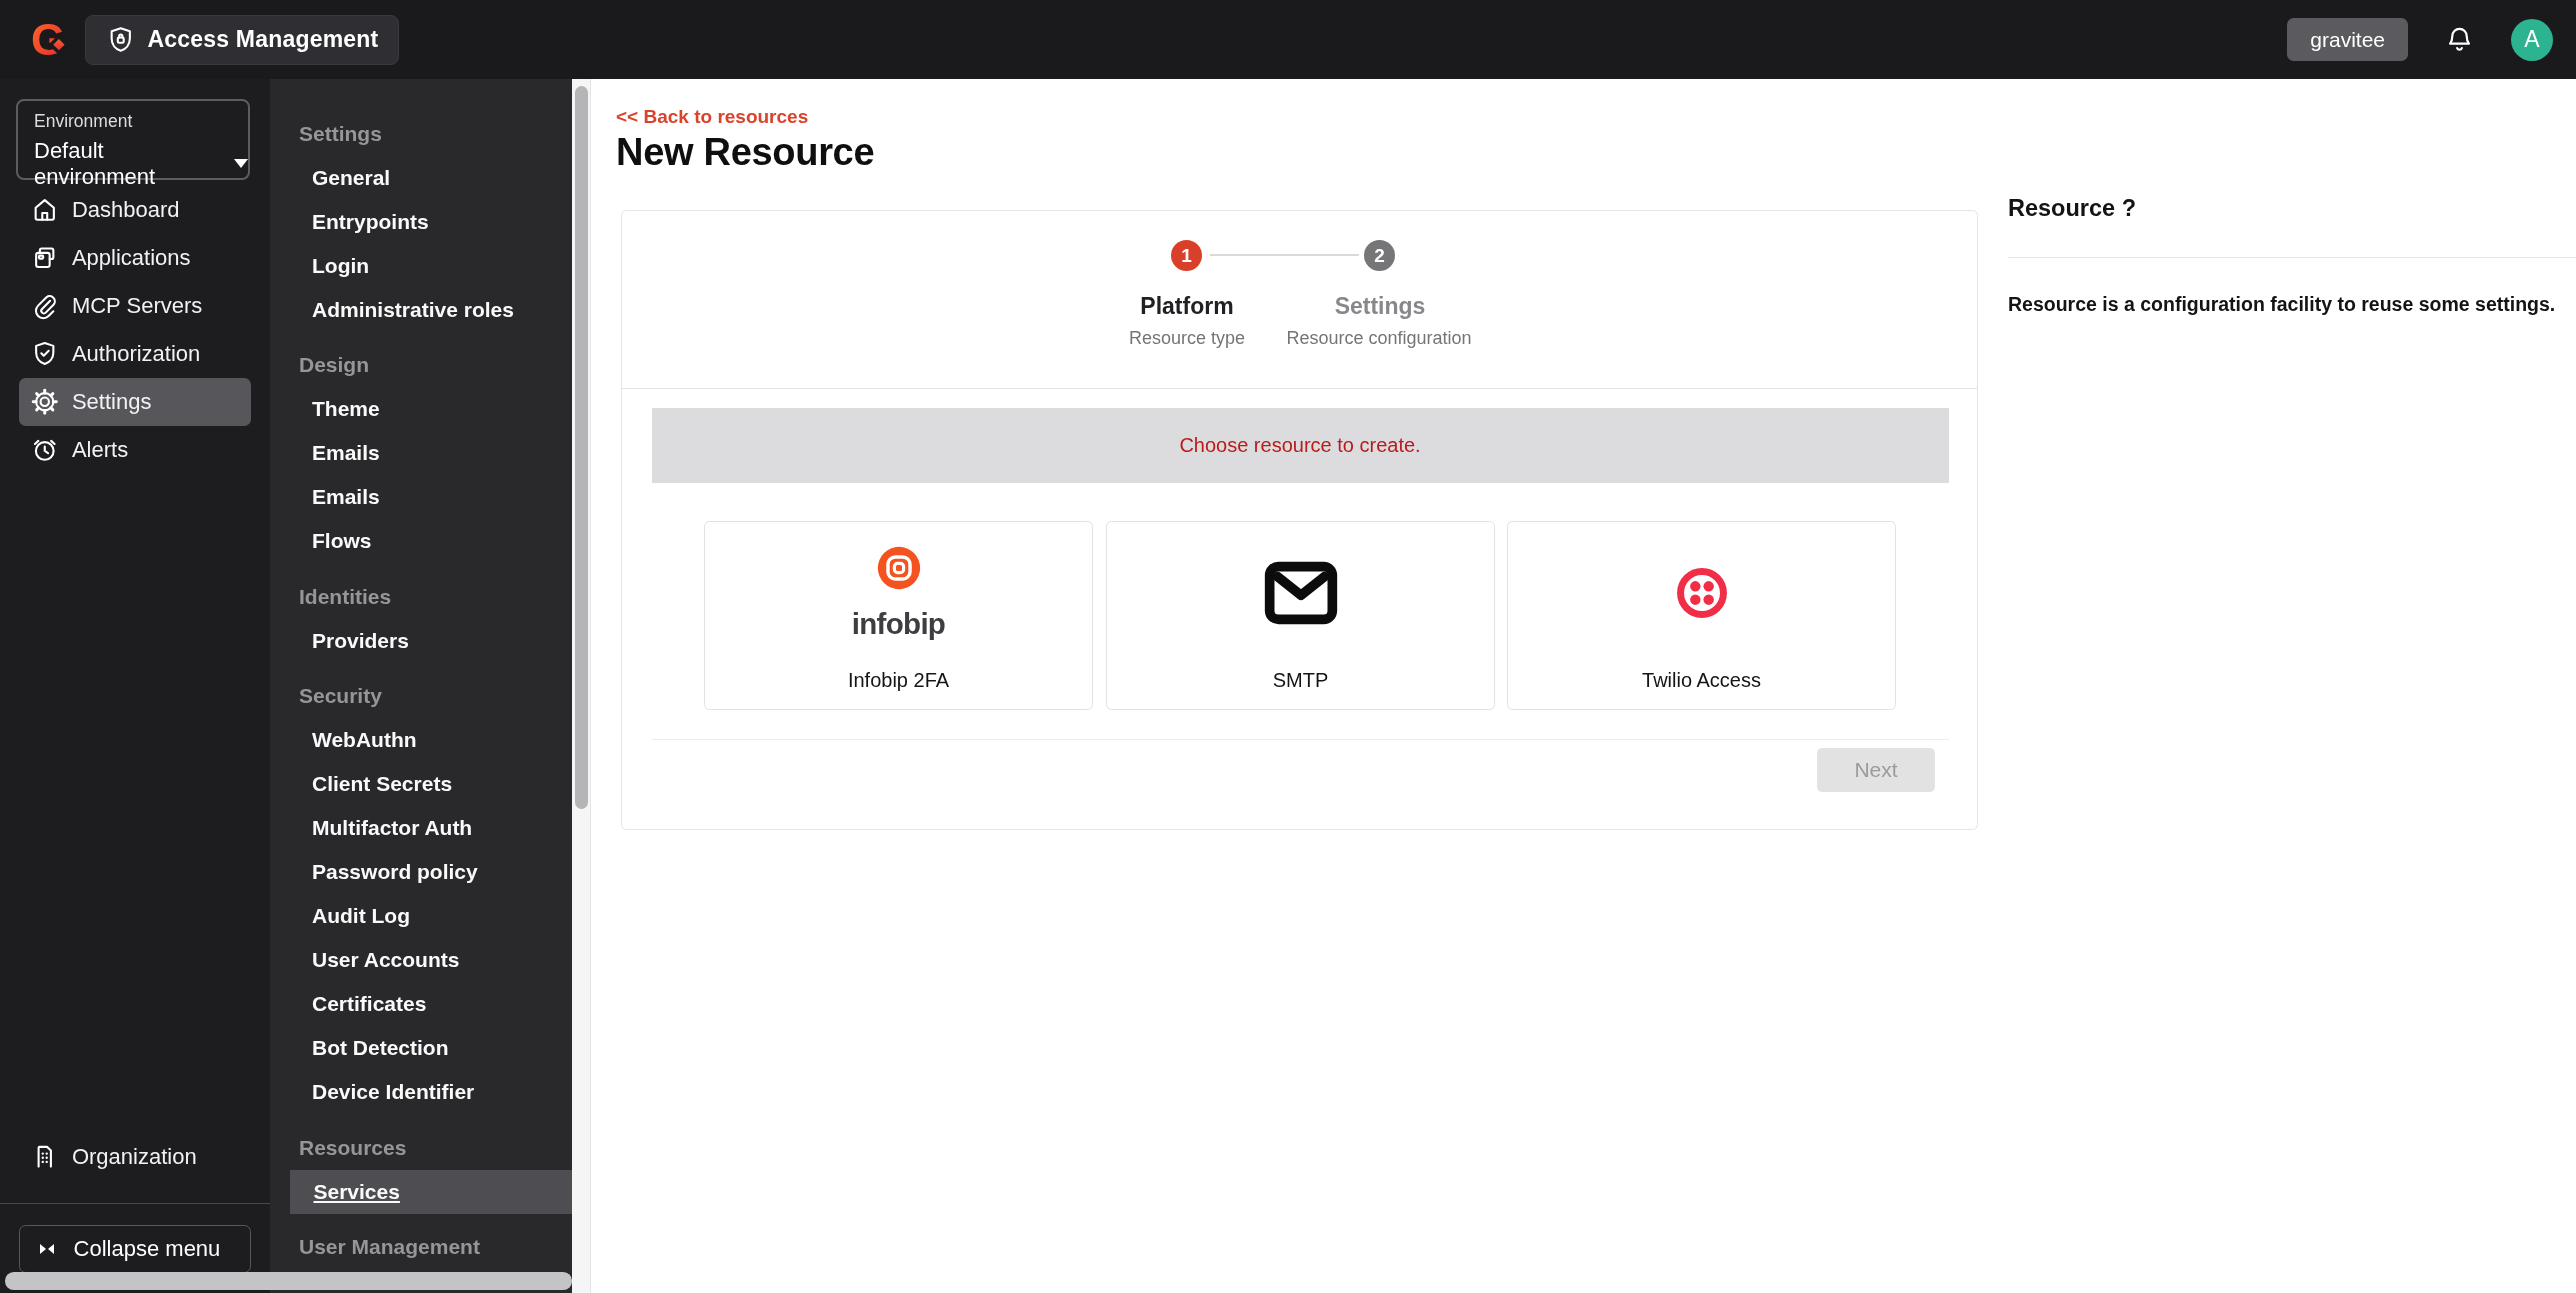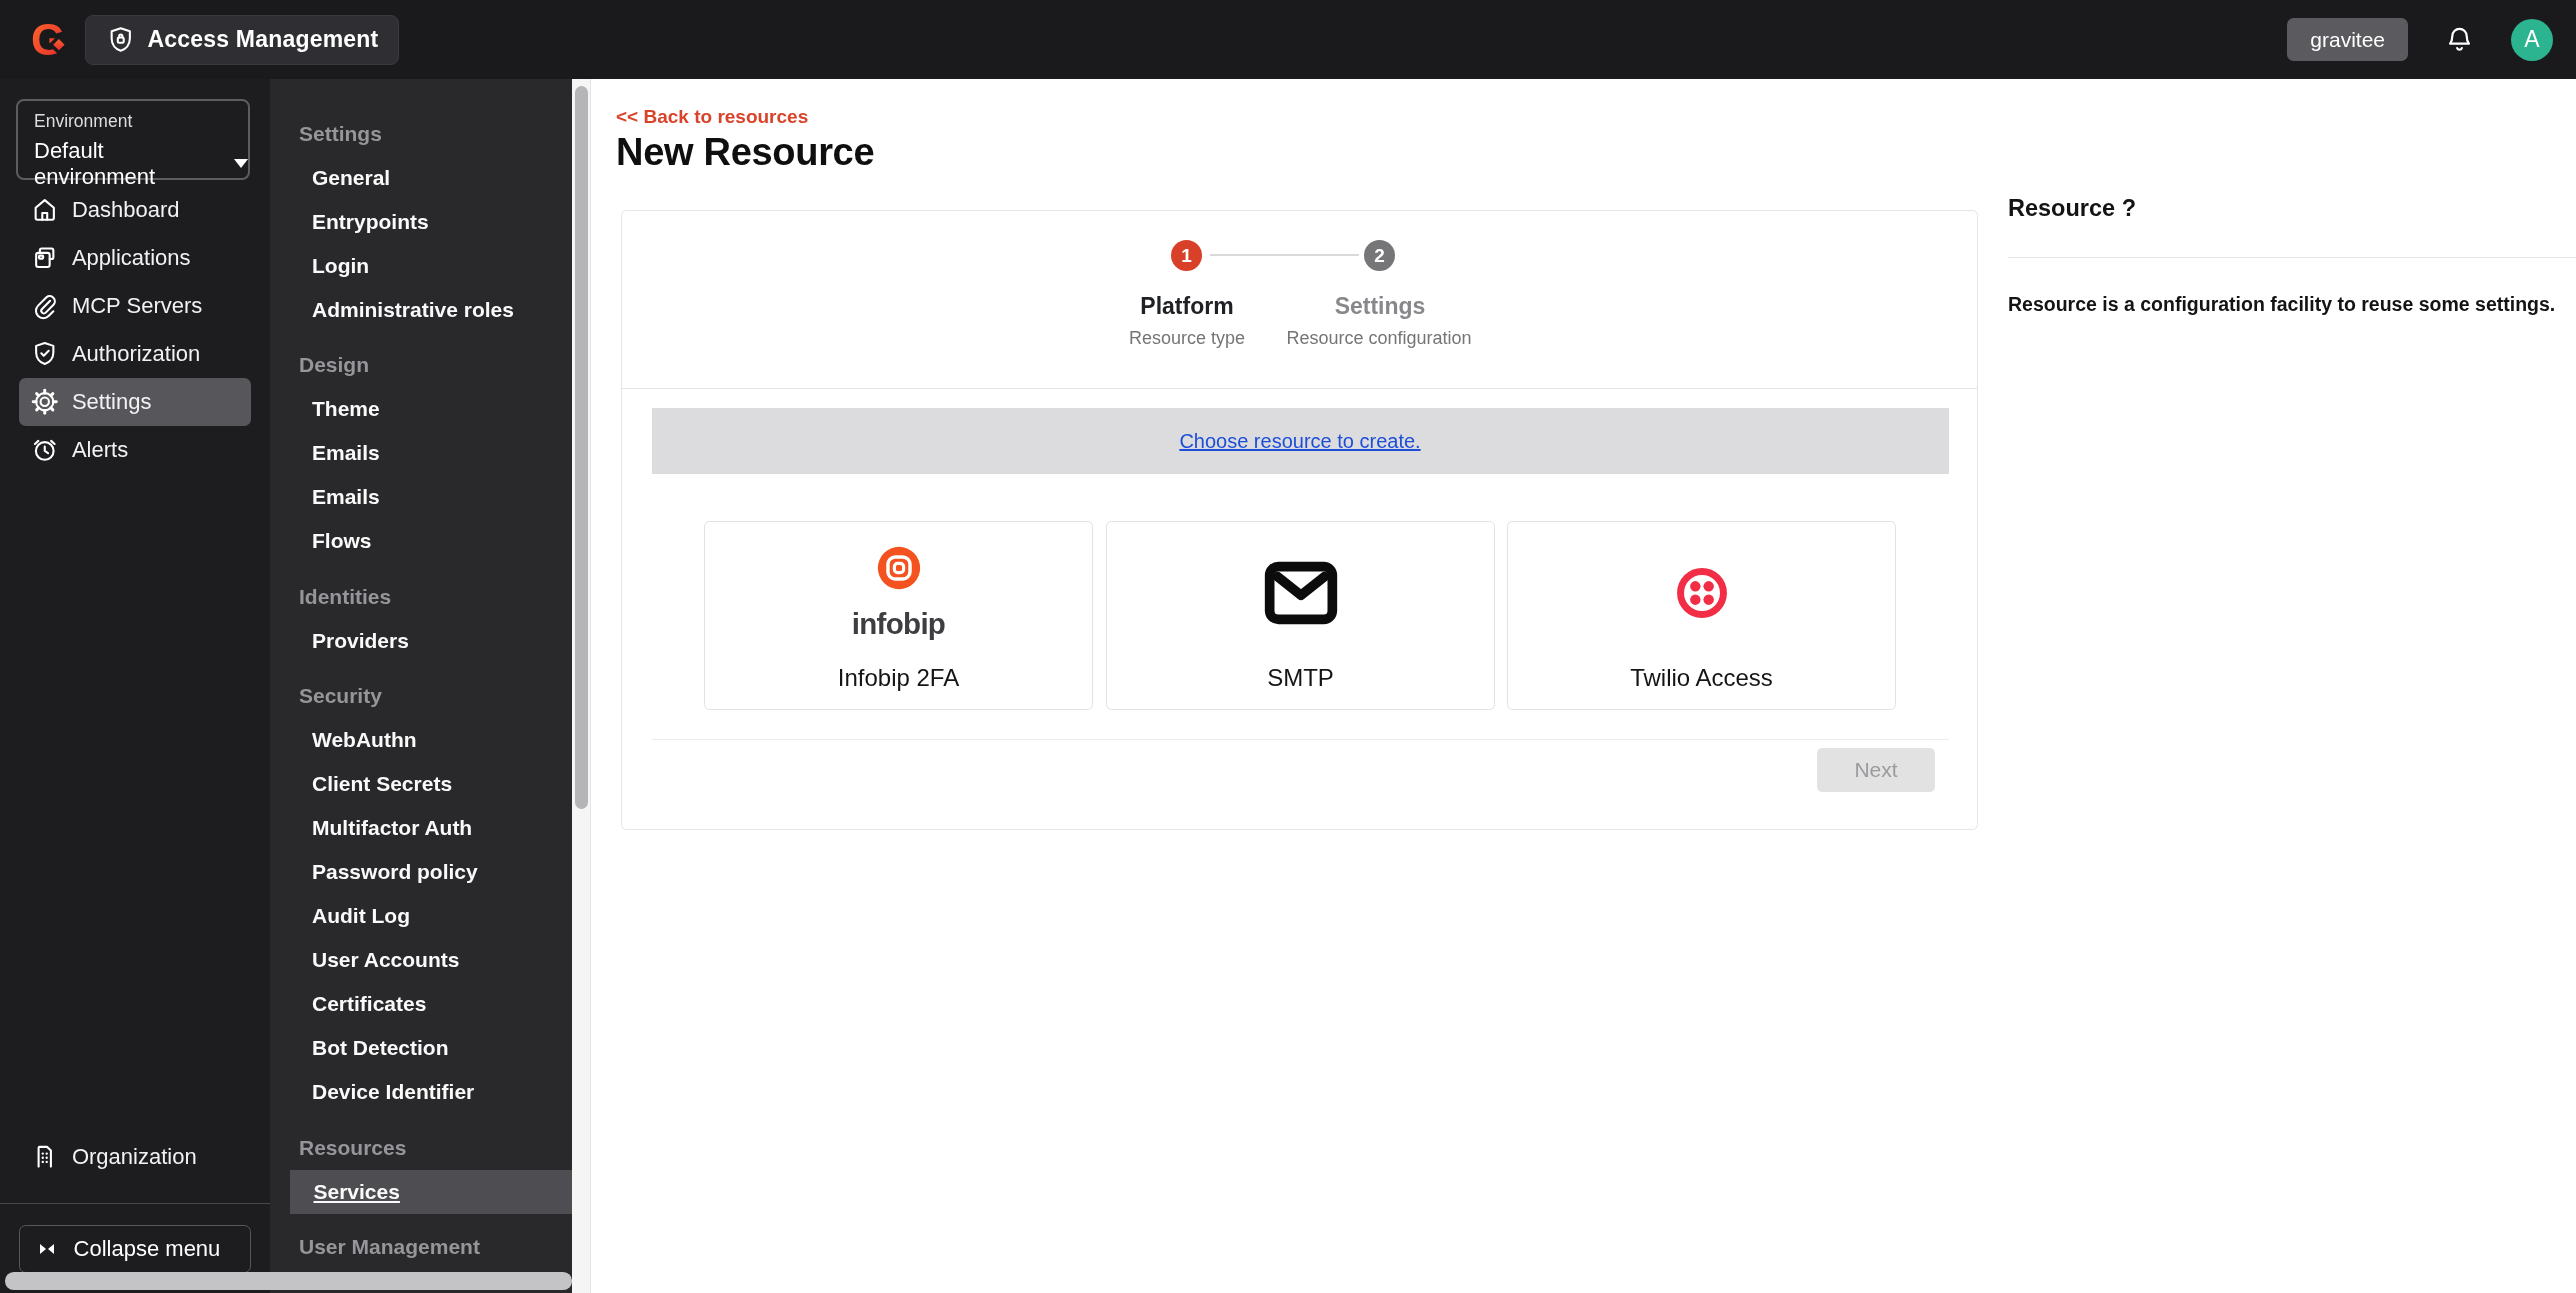--- a/index.html
+++ b/index.html
@@ -52,25 +52,25 @@
   .step-1 { left:549px; top:29px; background:#d8402a; }
   .step-2 { left:742px; top:29px; background:#767679; }
   .step-line { position:absolute; left:588px; top:43px; width:149px; height:2px; background:#d9d9db; }
   .step-label { position:absolute; width:242px; text-align:center; font-size:23px; font-weight:700; }
   .step-label.s1 { left:444px; top:82px; color:#202124; }
   .step-label.s2 { left:637px; top:82px; color:#88888c; }
   .step-sub { position:absolute; width:282px; text-align:center; font-size:18px; color:#757578; }
   .step-sub.s1 { left:424px; top:117px; }
   .step-sub.s2 { left:616px; top:117px; }
   .card-divider { position:absolute; left:0; top:177px; width:100%; height:1.3px; background:#e5e5e7; }
-  .choose-banner { position:absolute; left:29.5px; top:197px; width:1297px; height:66px; background:#dcdcde; display:flex; align-items:center; justify-content:center; color:#1d4ed8; font-size:20px;text-decoration:underline; }
+  .choose-banner { position:absolute; left:29.5px; top:197px; width:1297px; height:75px; background:#dcdcde; display:flex; align-items:center; justify-content:center; color:#b91c1c; font-size:20px; }
   .res-card { position:absolute; top:310px; width:389px; height:189px; background:#fff; border:1.3px solid #e2e2e4; border-radius:5.4px; }
   .res-card.c0 { left:82px; } .res-card.c1 { left:484px; } .res-card.c2 { left:885px; }
   .res-logo { position:absolute; left:0; top:0; width:100%; height:142px; display:flex; flex-direction:column; align-items:center; justify-content:center; gap:16px; }
-  .res-name { position:absolute; left:0; bottom:17.5px; width:100%; text-align:center; color:#151515; font-size:24px;margin-top:32px; }
+  .res-name { position:absolute; left:0; bottom:17.5px; width:100%; text-align:center; color:#151515; font-size:20px;margin-top:32px; }
   .infobip-word { font-size:29.5px; font-weight:700; color:#3e3e42; letter-spacing:-0.7px; }
   .bottom-divider { position:absolute; left:29.5px; top:528px; width:1297px; height:1.3px; background:#ececee; }
   .next-btn { position:absolute; left:1195px; top:537px; width:118px; height:44px; background:#e2e2e3; border:none; border-radius:5.4px; color:#9b9b9e; font-size:21px; font-family:inherit; }
 
   .help-panel { position:absolute; left:1417px; top:116px; width:1139px; }
   .help-title { color:#141414; font-size:23.5px; font-weight:700; }
   .help-divider { margin-top:35px; width:100%; height:1.3px; background:#e8e8ea; }
   .help-body { margin-top:35px; color:#141414; font-size:19.5px; font-weight:700; }
 </style>
 </head>

